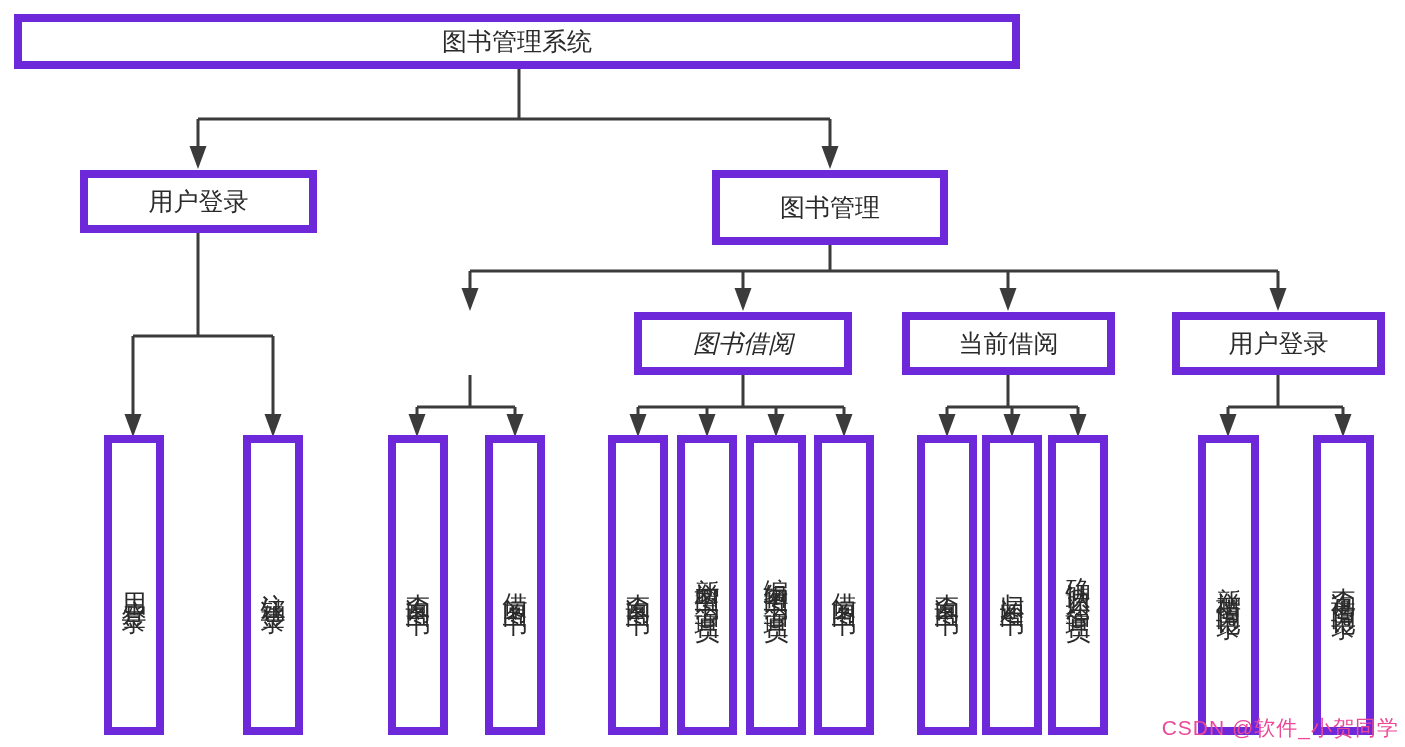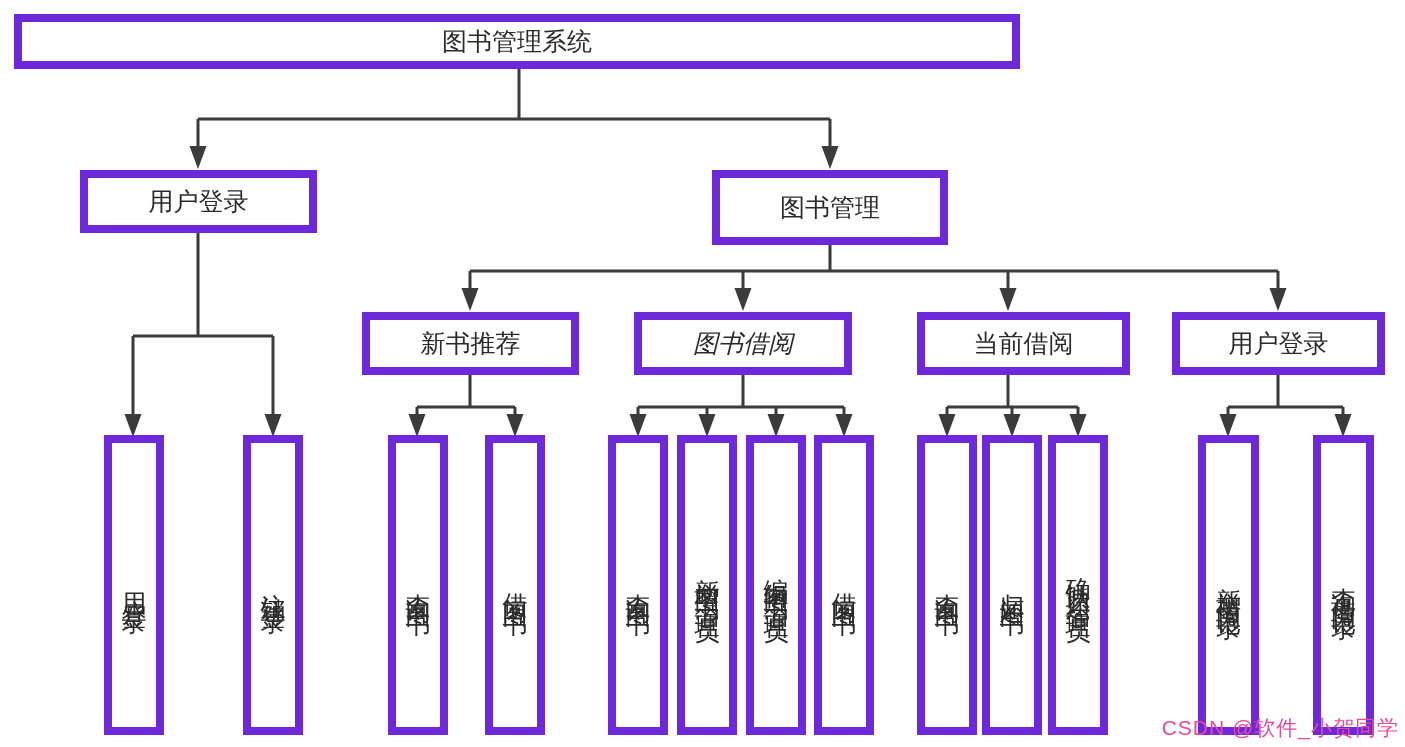--- a/index.html
+++ b/index.html
@@ -36,21 +36,21 @@
     white-space: nowrap;
   }
   
   .n-root  { left: 14px;   top: 14px;  width: 1006px; height: 55px; }
   
   .n-l2a   { left: 80px;   top: 170px; width: 237px;  height: 63px; }
   .n-l2b   { left: 712px;  top: 170px; width: 236px;  height: 75px; }
   
   .n-l3a   { left: 362px;  top: 312px; width: 217px;  height: 63px; }
   .n-l3b   { left: 634px;  top: 312px; width: 218px;  height: 63px; font-style: italic; }
-  .n-l3c   { left: 902px;  top: 312px; width: 213px;  height: 63px; margin-left: 15px; }
+  .n-l3c   { left: 902px;  top: 312px; width: 213px;  height: 63px; }
   .n-l3d   { left: 1172px; top: 312px; width: 213px;  height: 63px; }
   
   .leaf    { top: 435px; height: 300px; width: 60px; }
   .lf-0  { left: 104px; }
   .lf-1  { left: 243px; }
   .lf-2  { left: 388px; }
   .lf-3  { left: 485px; }
   .lf-4  { left: 608px; }
   .lf-5  { left: 677px; }
   .lf-6  { left: 746px; }
@@ -122,23 +122,20 @@
     <span>图书管理系统</span>
   </div>
 
   <div class="node n-l2a">
     <span>用户登录</span>
   </div>
   <div class="node n-l2b">
     <span>图书管理</span>
   </div>
 
-  <div class="node n-l3a">
-    <span>新书推荐</span>
-  </div>
   <div class="node n-l3b">
     <span>图书借阅</span>
   </div>
   <div class="node n-l3c">
     <span>当前借阅</span>
   </div>
   <div class="node n-l3d">
     <span>用户登录</span>
   </div>
 

